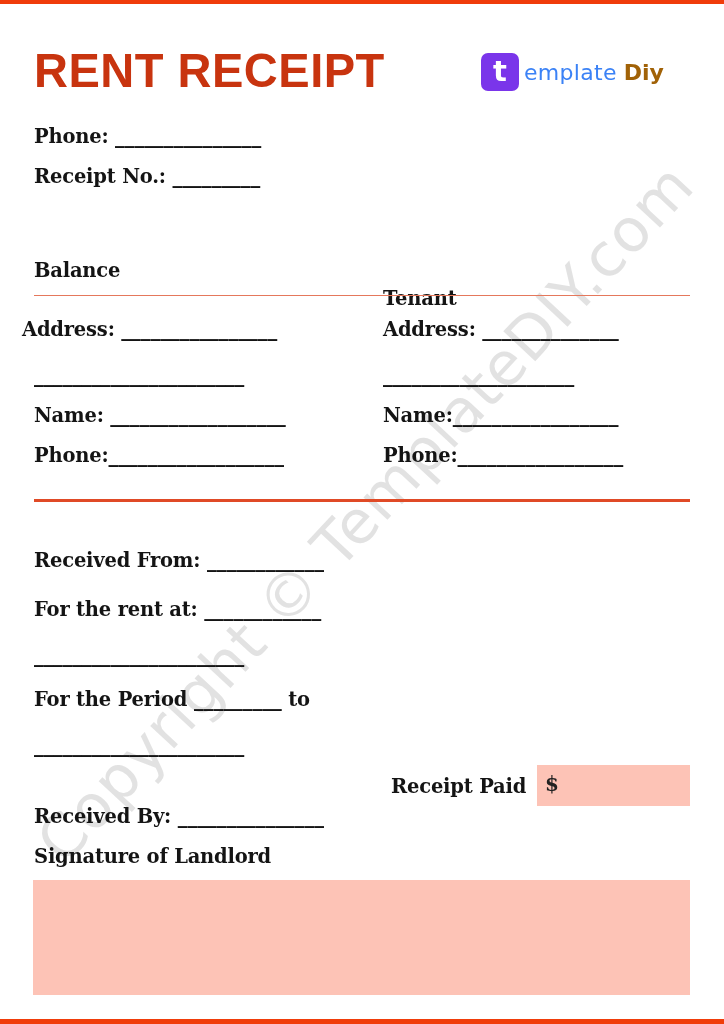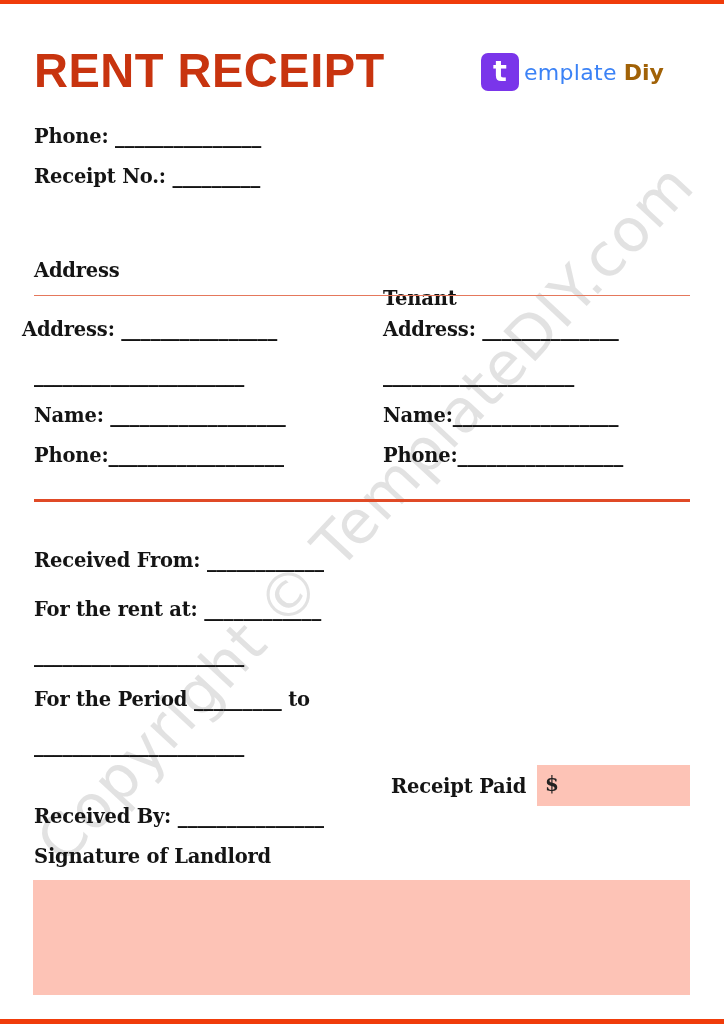--- a/index.html
+++ b/index.html
@@ -72,21 +72,21 @@
 
 <div class="field" style="left:34px; top:124px;">
   <span>Phone:</span>
   <span class="blank">_______________</span>
 </div>
 <div class="field" style="left:34px; top:164px;">
   <span>Receipt No.:</span>
   <span class="blank">_________</span>
 </div>
 
-<div class="field" style="left:34px; top:258px;">Address</div>
+<div class="field" style="left:34px; top:258px;">Balance</div>
 <div class="field" style="left:383px; top:258px;margin-top:28px;">Tenant</div>
 <div class="rule-thin"></div>
 
 <div class="field" style="left:22px; top:317px;">
   <span>Address:</span>
   <span class="blank">________________</span>
 </div>
 <div class="field" style="left:34px; top:363px;">______________________</div>
 <div class="field" style="left:34px; top:403px;">
   <span>Name:</span>

